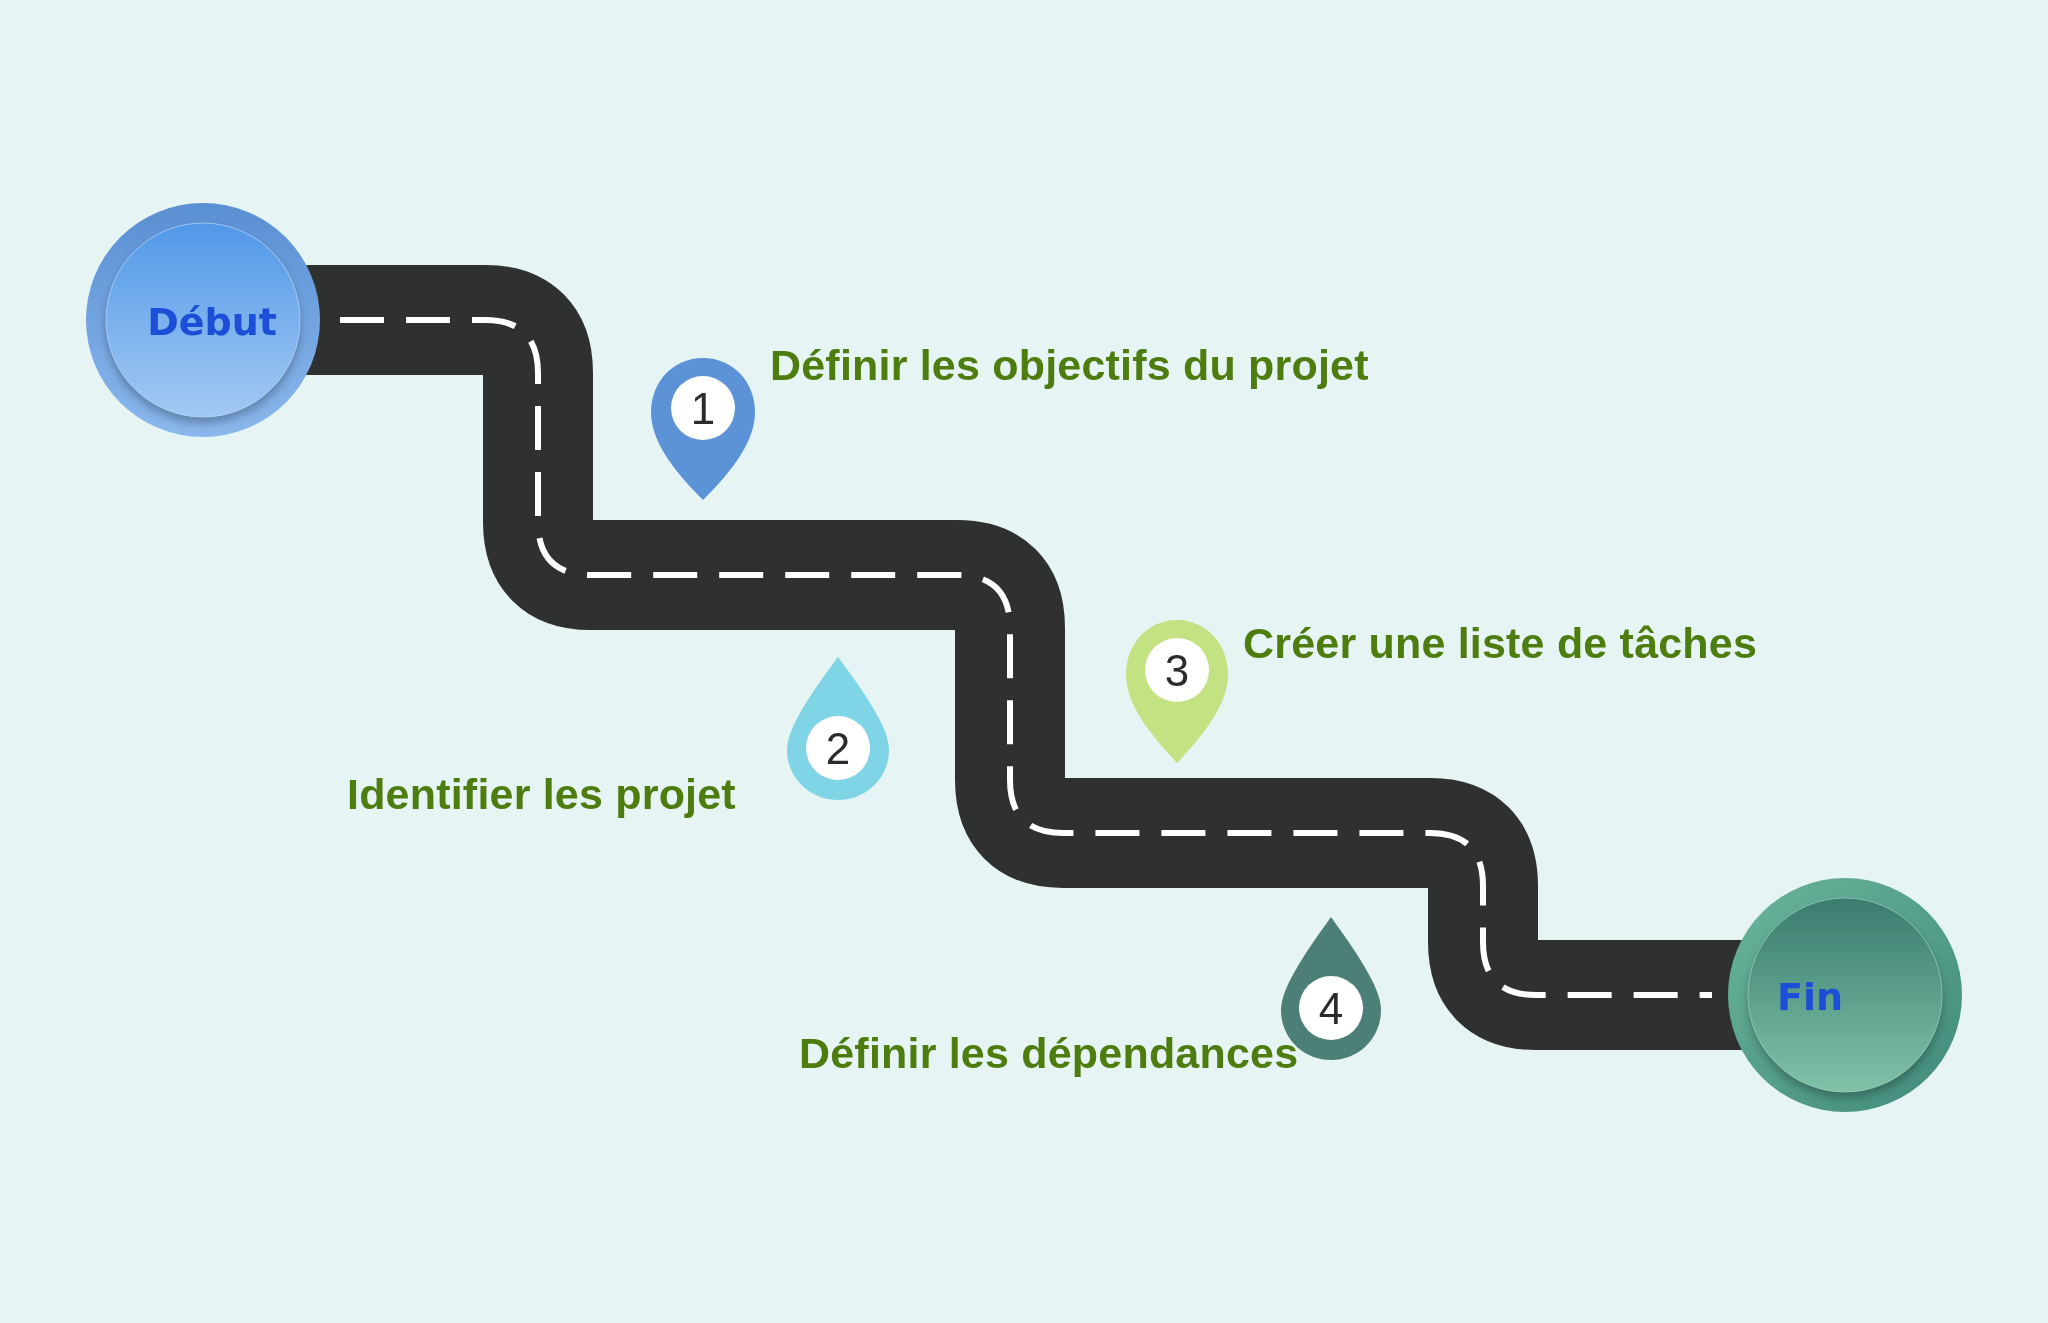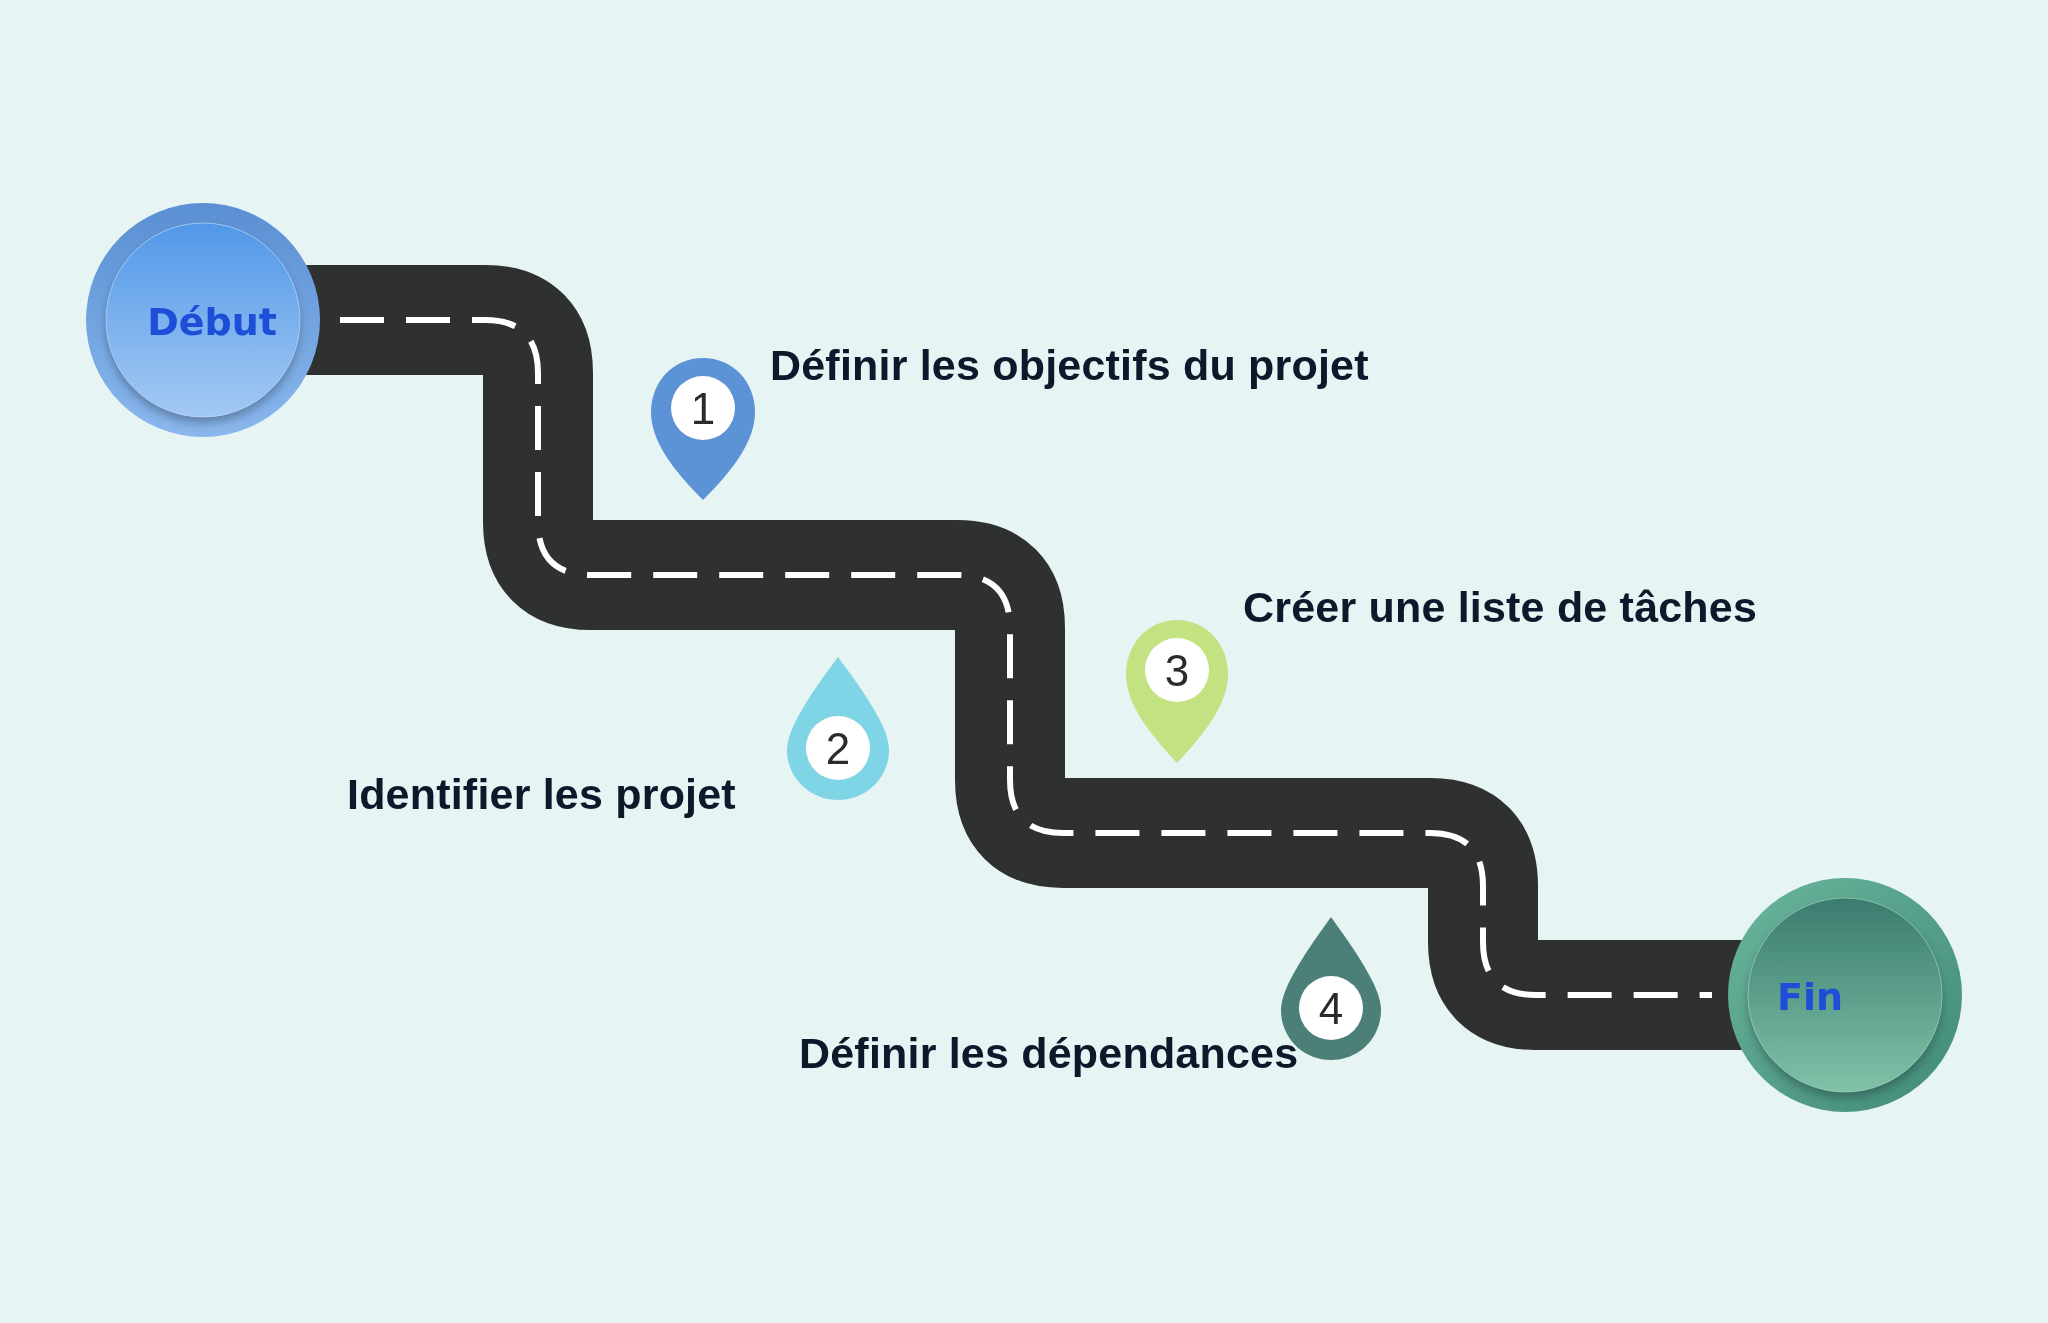--- a/index.html
+++ b/index.html
@@ -10,21 +10,21 @@
       position: relative;
       font-family: "Liberation Sans", "DejaVu Sans", sans-serif;
     }
     #stage { position: absolute; left: 0; top: 0; width: 2048px; height: 1323px; }
     .step-label {
       position: absolute;
       font-family: "Liberation Sans", "DejaVu Sans", sans-serif;
       font-weight: 700;
       font-size: 43px;
       line-height: 1;
-      color: #0f172a;
+      color: #4d7c0f;
       white-space: nowrap;
       letter-spacing: 0.2px;
     }
     .node-label {
       position: absolute;
       font-family: "DejaVu Sans", "Liberation Sans", sans-serif;
       font-weight: 700;
       font-size: 38px;
       line-height: 1;
       color: #1d4ed8;
@@ -110,15 +110,15 @@
 
   
   <div class="pin-num" style="left:703px; top:409px;">1</div>
   <div class="pin-num" style="left:838px; top:749px;">2</div>
   <div class="pin-num" style="left:1177px; top:671px;">3</div>
   <div class="pin-num" style="left:1331px; top:1009px;">4</div>
 
   
   <div class="step-label" style="left:770px; top:344px;">Définir les objectifs du projet</div>
   <div class="step-label" style="left:347px; top:773px;">Identifier les projet</div>
-  <div class="step-label" style="left:1243px; top:586px;">Créer une liste de tâches</div>
+  <div class="step-label" style="left:1243px; top:622px;">Créer une liste de tâches</div>
   <div class="step-label" style="left:755px; top:1032px;margin-left:44px;">Définir les dépendances</div>
 </div>
 
 </body></html>

